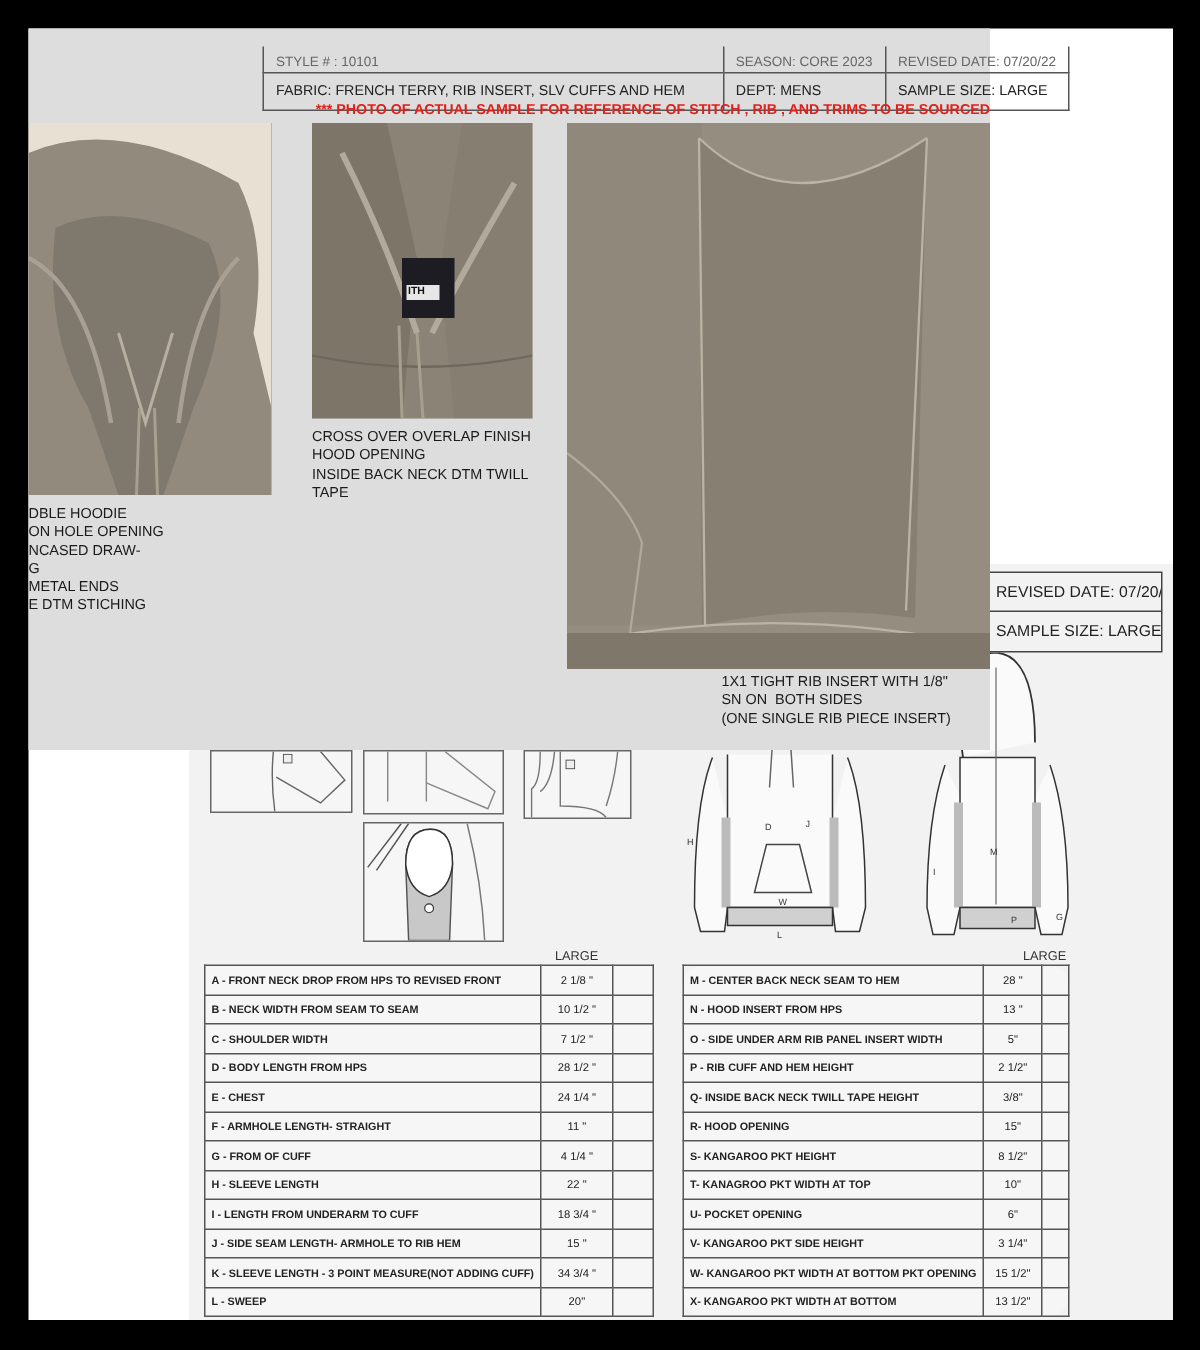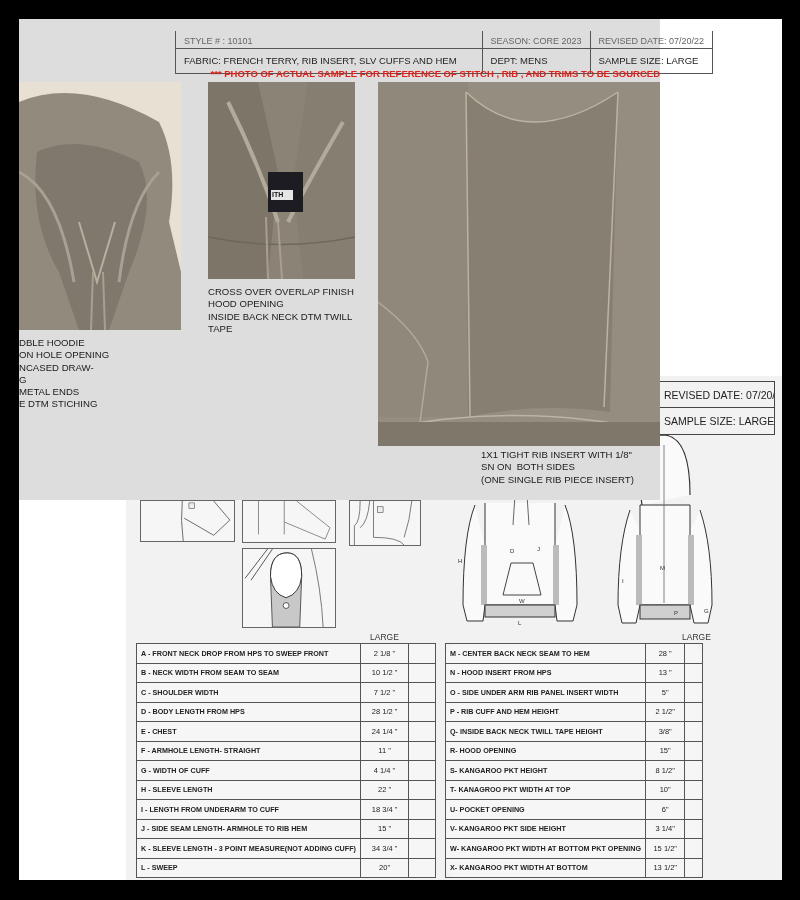--- a/index.html
+++ b/index.html
@@ -102,21 +102,21 @@
   <text x="48" y="135" font-size="6" fill="#333">M</text>
     <text x="62" y="180" font-size="6" fill="#333">P</text>
     <text x="10" y="148" font-size="6" fill="#333">I</text>
     <text x="92" y="178" font-size="6" fill="#333">G</text>
 </svg>
 
 <div class="size-head" style="left:370px;top:632px;">LARGE</div>
 <table class="spec-table" style="left:136px;top:643px;width:300px;">
   <tbody>
     <tr>
-        <td>A - FRONT NECK DROP FROM HPS TO SWEEP FRONT</td>
+        <td>A - FRONT NECK DROP FROM HPS TO REVISED FRONT</td>
         <td class="val">2 1/8 "</td>
         <td class="blank"></td>
       </tr>
     <tr>
         <td>B - NECK WIDTH FROM SEAM TO SEAM</td>
         <td class="val">10 1/2 "</td>
         <td class="blank"></td>
       </tr>
     <tr>
         <td>C - SHOULDER WIDTH</td>
@@ -132,21 +132,21 @@
         <td>E - CHEST</td>
         <td class="val">24 1/4 "</td>
         <td class="blank"></td>
       </tr>
     <tr>
         <td>F - ARMHOLE LENGTH- STRAIGHT</td>
         <td class="val">11 "</td>
         <td class="blank"></td>
       </tr>
     <tr>
-        <td>G - WIDTH OF CUFF</td>
+        <td>G - FROM OF CUFF</td>
         <td class="val">4 1/4 "</td>
         <td class="blank"></td>
       </tr>
     <tr>
         <td>H - SLEEVE LENGTH</td>
         <td class="val">22 "</td>
         <td class="blank"></td>
       </tr>
     <tr>
         <td>I - LENGTH FROM UNDERARM TO CUFF</td>
@@ -165,21 +165,21 @@
       </tr>
     <tr>
         <td>L - SWEEP</td>
         <td class="val">20"</td>
         <td class="blank"></td>
       </tr>
   </tbody>
 </table>
 
 <div class="size-head" style="left:682px;top:632px;">LARGE</div>
-<table class="spec-table" style="left:445px;top:643px;width:258px;border-radius:15px;">
+<table class="spec-table" style="left:455px;top:643px;width:258px;border-radius:15px;">
   <tbody>
     <tr>
         <td>M - CENTER BACK NECK SEAM TO HEM</td>
         <td class="val">28 "</td>
         <td class="blank"></td>
       </tr>
     <tr>
         <td>N - HOOD INSERT FROM HPS</td>
         <td class="val">13 "</td>
         <td class="blank"></td>

